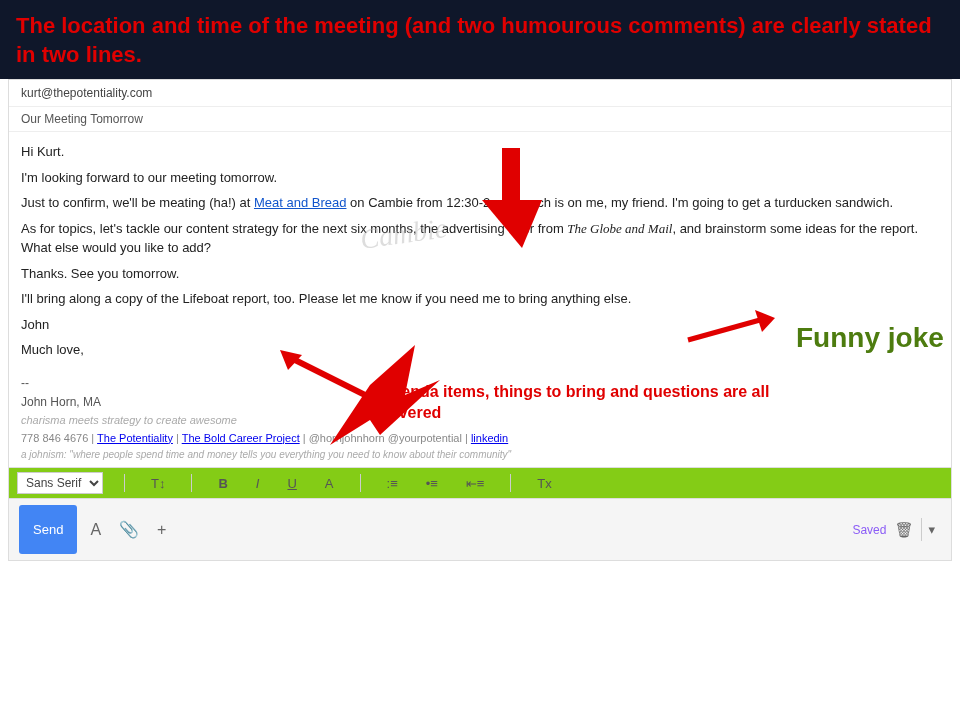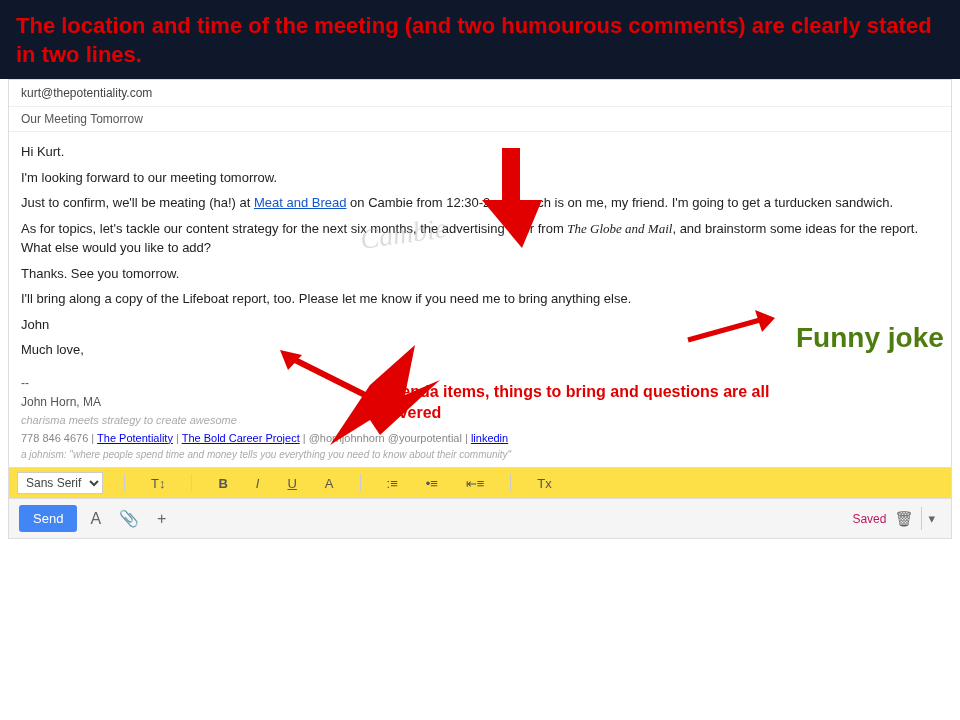--- a/index.html
+++ b/index.html
@@ -86,21 +86,21 @@
       color: #888;
     }
     .signature .sig-quote {
       color: #aaa;
       font-size: 10px;
       font-style: italic;
     }
 
     
     .compose-toolbar {
-      background: #fde047;
+      background: #84cc16;
       border-top: 1px solid #ddd;
       padding: 4px 8px;
       display: flex;
       align-items: center;
       gap: 18px;
     }
     .toolbar-font-select {
       font-size: 12px;
       background: #fff;
       border: 1px solid #ccc;
@@ -133,38 +133,38 @@
       border-top: 1px solid #ddd;
       padding: 6px 10px;
       display: flex;
       align-items: center;
       gap: 8px;
     }
     .send-btn {
       background: #4285f4;
       color: #fff;
       border: none;
-      padding: 6px 14px;
+      padding: 17px 14px;
       font-size: 13px;
       border-radius: 3px;
       cursor: pointer;
       font-weight: 500;
     }
     .bottom-icon-btn {
       background: none;
       border: none;
       font-size: 16px;
       color: #666;
       cursor: pointer;
       padding: 2px 5px;
     }
     .saved-text {
       margin-left: auto;
       font-size: 12px;
-      color: #be185d;
+      color: #8b5cf6;
     }
     .trash-btn {
       background: none;
       border: none;
       font-size: 15px;
       color: #666;
       cursor: pointer;
     }
     .more-btn {
       background: none;

